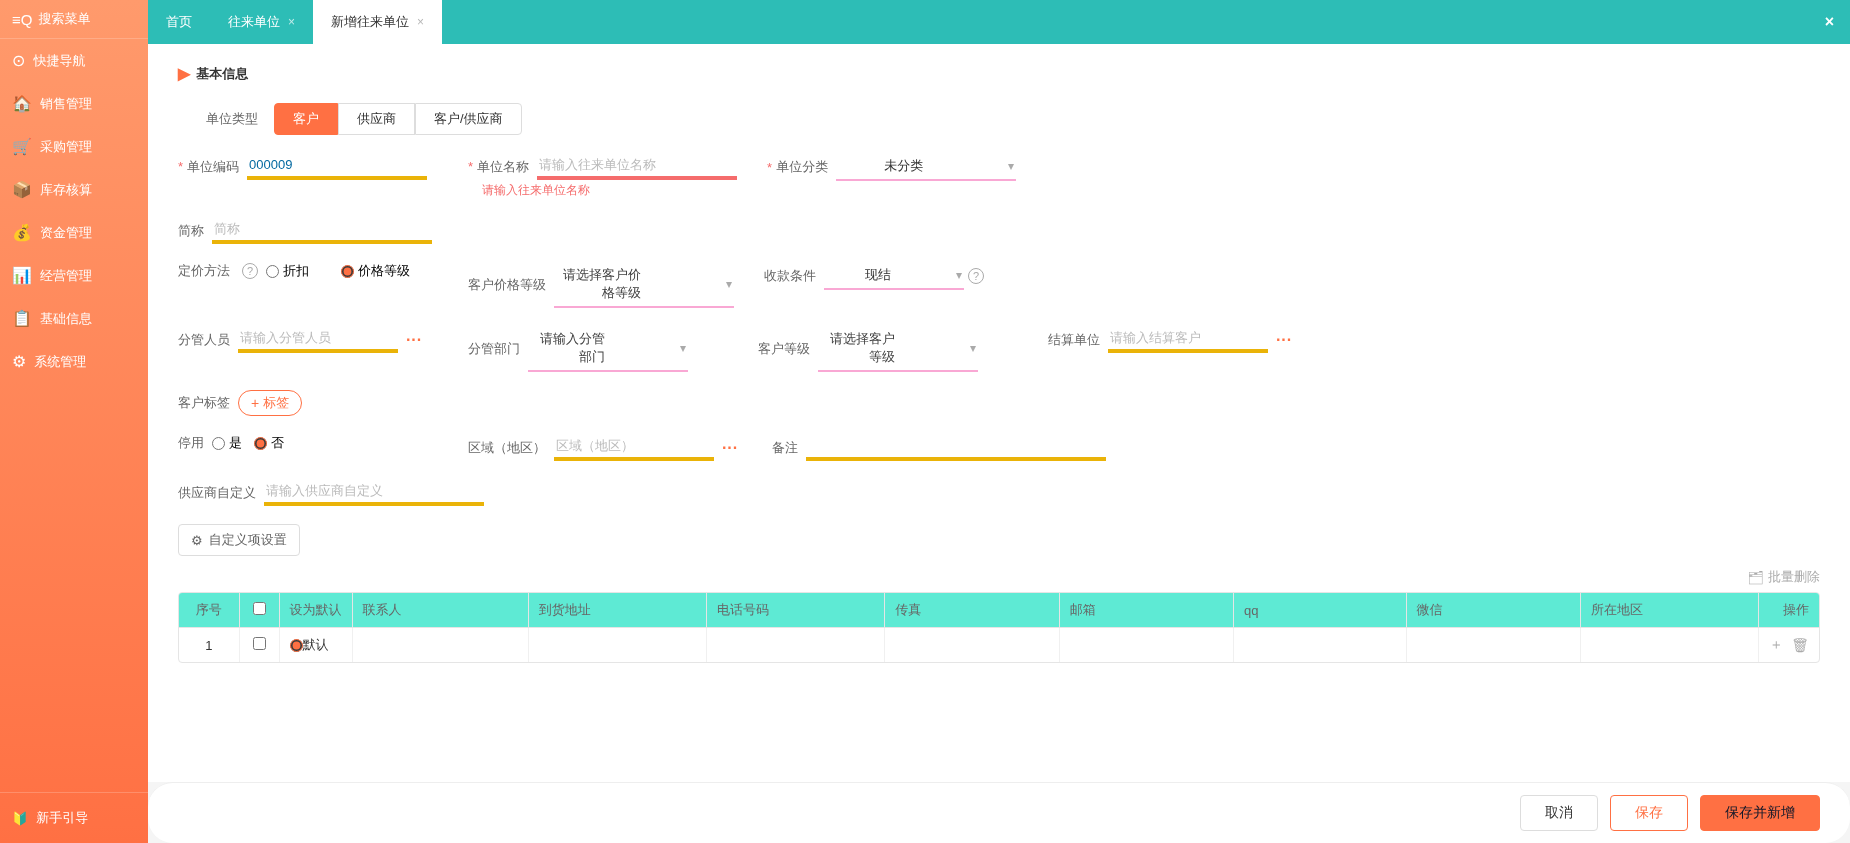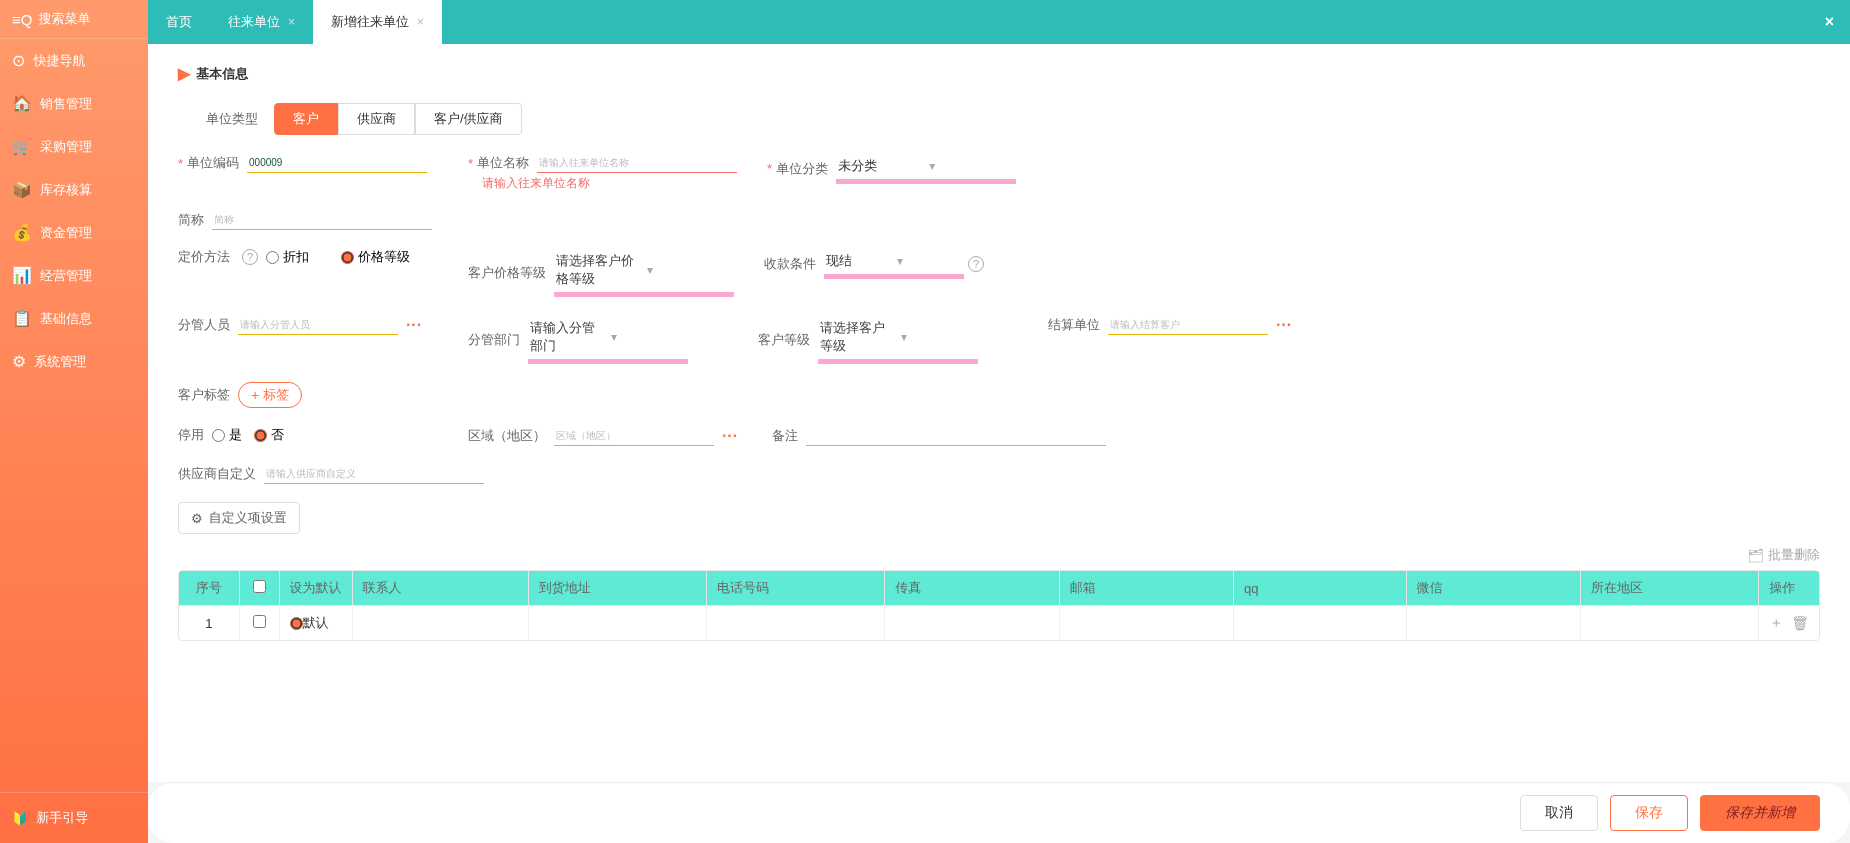--- a/index.html
+++ b/index.html
@@ -143,39 +143,40 @@
     .type-btn:last-child { border-radius: 0 4px 4px 0; }
     .field-label {
       color: #666;
       white-space: nowrap;
       margin-right: 8px;
       font-size: 13px;
     }
     .required-star { color: #f56c6c; margin-right: 4px; }
     .field-input {
       border: none;
-      border-bottom: 1px solid #eab308;
+      border-bottom: 4px solid #eab308;
       outline: none;
       padding: 4px 2px;
-      font-size: 10px;
-      color: #14532d;
+      font-size: 13px;
+      color: #0369a1;
       min-width: 160px;
       background: transparent;
     }
     .field-input.error-border { border-bottom-color: #f56c6c; }
     .field-input::placeholder { color: #bbb; }
 
     .select-field {
       display: flex;
       align-items: center;
-      border-bottom: 5px solid #f9a8d4;
+      border-bottom: 2px solid #f9a8d4;
       padding: 4px 2px;
       min-width: 160px;
       cursor: pointer;
       position: relative;
+      text-align: right;
     }
     .select-field span { flex: 1; color: #404040; font-size: 13px; }
     .select-field .arrow { color: #aaa; font-size: 12px; margin-left: 6px; }
 
     .radio-group { display: flex; align-items: center; gap: 12px; }
     .radio-item { display: flex; align-items: center; cursor: pointer; }
     .radio-item input[type=radio] { margin-right: 4px; accent-color: #ff7043; }
 
     .dots-btn {
       color: #ff7043;
@@ -246,21 +247,21 @@
       border-right: 1px solid #e5e5e5;
       text-align: left;
       white-space: nowrap;
     }
     .data-table td {
       padding: 8px 10px;
       border-bottom: 1px solid #f0f0f0;
       border-right: 1px solid #f0f0f0;
       color: #333;
     }
-    .data-table th:last-child, .data-table td:last-child { border-right: none; }
+    .data-table th:last-child, .data-table td:last-child { border-right: none; text-align: right; }
     .data-table tr:last-child td { border-bottom: none; }
 
     .batch-delete {
       display: flex;
       justify-content: flex-end;
       margin-bottom: 6px;
     }
     .batch-delete-btn {
       display: flex;
       align-items: center;
@@ -294,23 +295,22 @@
       color: #333;
       border-color: #ddd;
     }
     .btn-save {
       background: white;
       color: #ff7043;
       border-color: #ff7043;
     }
     .btn-save-new {
       background: #ff7043;
-      color: #7f1d1d;
+      color: #0f172a;
       border-color: #ff7043;
-      font-style: italic;
     }
 
     
     .action-icons { display: flex; align-items: center; gap: 8px; }
     .action-icon { cursor: pointer; color: #aaa; font-size: 14px; }
 
     
     .form-area::-webkit-scrollbar { width: 6px; }
     .form-area::-webkit-scrollbar-track { background: #f0f0f0; }
     .form-area::-webkit-scrollbar-thumb { background: #ccc; border-radius: 3px; }

